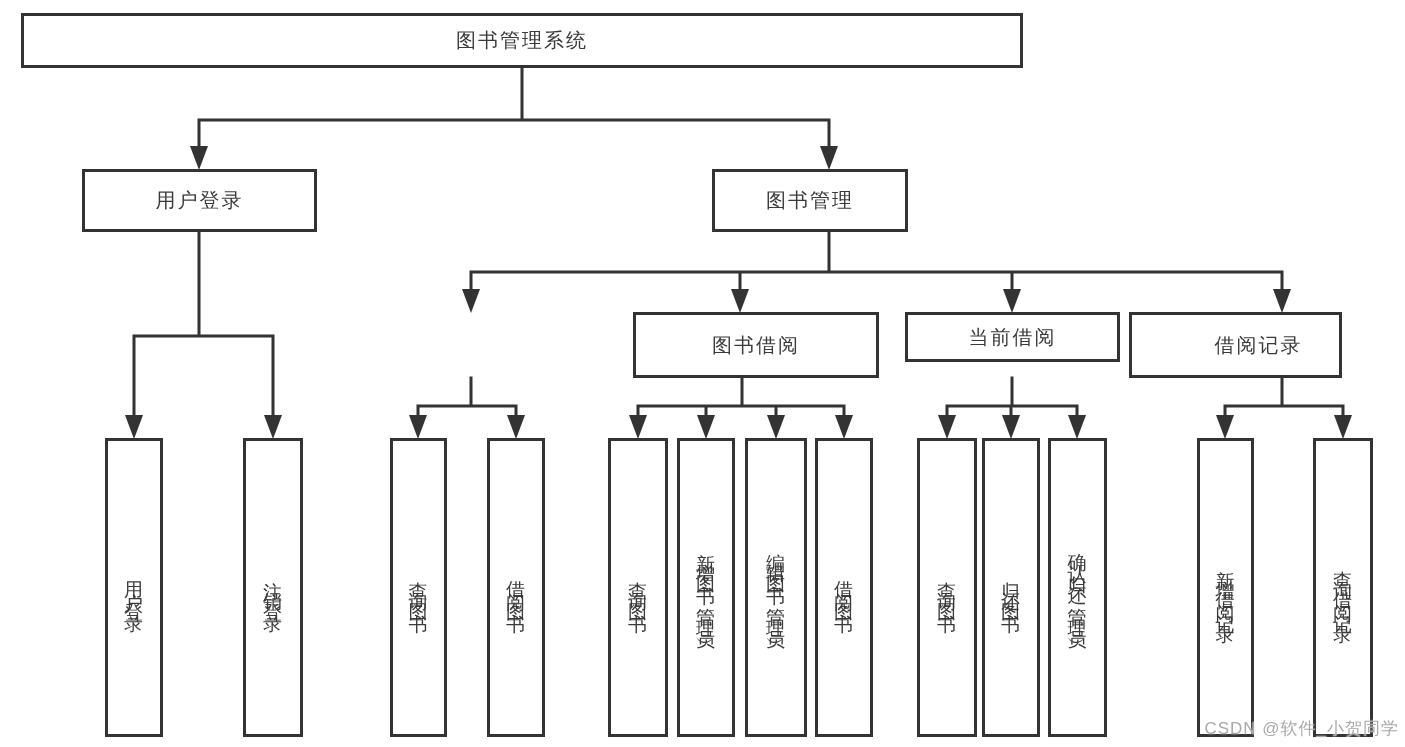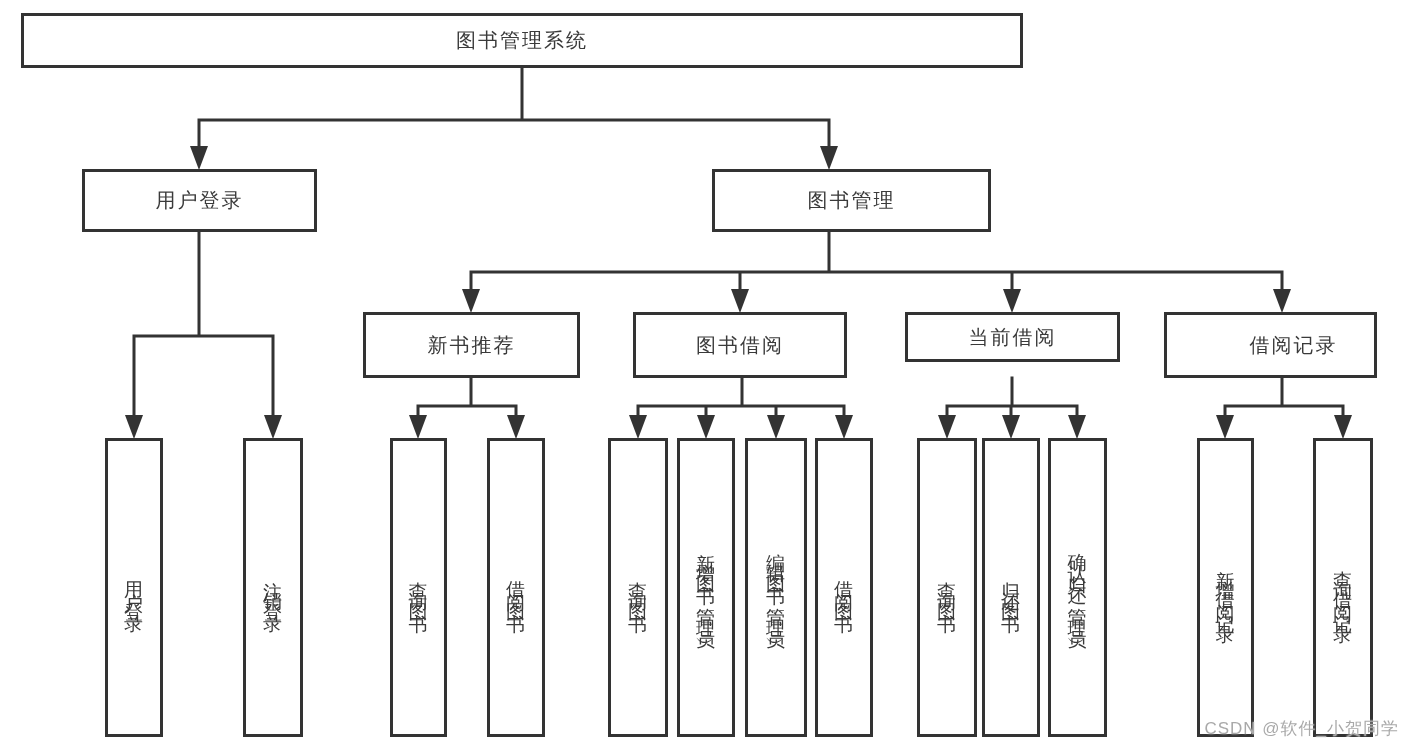--- a/index.html
+++ b/index.html
@@ -79,26 +79,25 @@
       <polygon points="1011,439 1002,415 1020,415"></polygon>
       <polygon points="1077,439 1068,415 1086,415"></polygon>
       <polygon points="1225,439 1216,415 1234,415"></polygon>
       <polygon points="1343,439 1334,415 1352,415"></polygon>
     </g>
   </svg>
 
   <div class="node" style="left:21px;top:13px;width:1002px;height:55px;">图书管理系统</div>
 
   <div class="node" style="left:82px;top:169px;width:235px;height:63px;">用户登录</div>
-  <div class="node" style="left:712px;top:169px;width:279px;height:63px;">图书管理</div>
+  <div class="node" style="left:712px;top:169px;width:196px;height:63px;">图书管理</div>
 
-  <div class="node" style="left:363px;top:312px;width:217px;height:66px;">新书推荐</div>
-  <div class="node" style="left:633px;top:312px;width:214px;height:66px;">图书借阅</div>
+  <div class="node" style="left:633px;top:312px;width:246px;height:66px;">图书借阅</div>
   <div class="node" style="left:905px;top:312px;width:215px;height:50px;">当前借阅</div>
-  <div class="node" style="left:1164px;top:312px;width:213px;height:66px;padding-left:46px;">借阅记录</div>
+  <div class="node" style="left:1129px;top:312px;width:213px;height:66px;padding-left:46px;">借阅记录</div>
 
   <div class="leaf" style="left:105px;top:438px;width:58px;height:299px;">用户登录</div>
   <div class="leaf" style="left:243px;top:438px;width:60px;height:299px;">注销登录</div>
 
   <div class="leaf" style="left:390px;top:438px;width:57px;height:299px;">查询图书</div>
   <div class="leaf" style="left:487px;top:438px;width:58px;height:299px;">借阅图书</div>
 
   <div class="leaf" style="left:608px;top:438px;width:60px;height:299px;">查询图书</div>
   <div class="leaf" style="left:677px;top:438px;width:58px;height:299px;">新增图书（管理员）</div>
   <div class="leaf" style="left:745px;top:438px;width:62px;height:299px;">编辑图书（管理员）</div>

